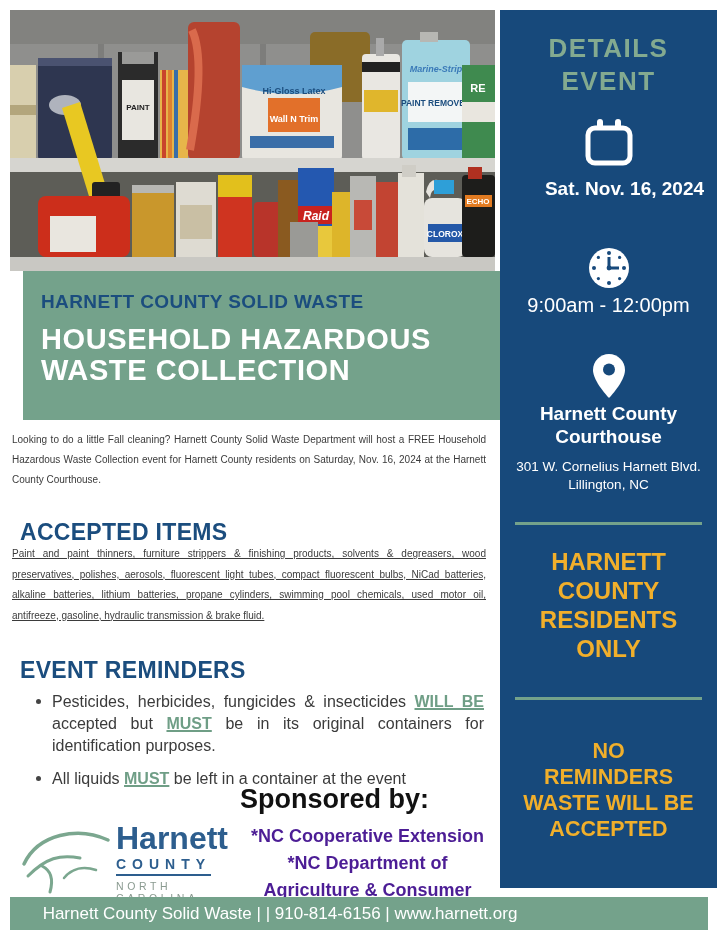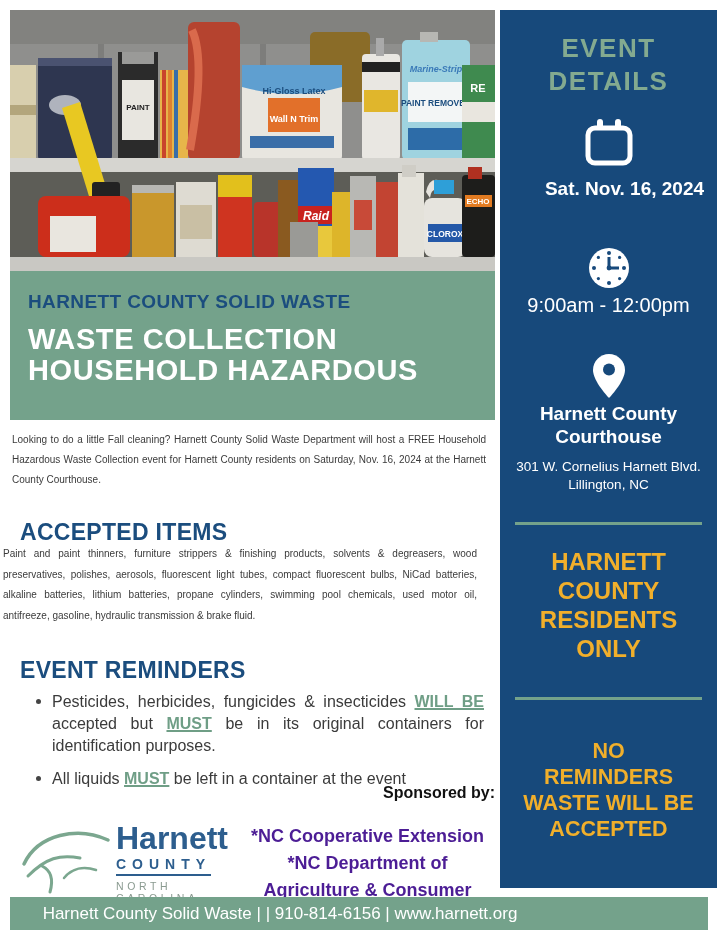--- a/index.html
+++ b/index.html
@@ -1,40 +1,40 @@
 <!DOCTYPE html>
 <html><head>
 <meta charset="utf-8">
 <style>
   html,body{margin:0;padding:0;background:#ffffff;}
   #flyer{position:relative;width:725px;height:949px;background:#fff;overflow:hidden;
          font-family:"Liberation Sans",sans-serif;}
   
   .photo{position:absolute;left:10px;top:10px;width:485px;height:261px;}
   
-  .ghead{position:absolute;left:10px;top:271px;width:485px;height:149px;background:#74a28b;
+  .ghead{position:absolute;left:23px;top:271px;width:485px;height:149px;background:#74a28b;
          padding:16px;box-sizing:border-box;}
   .kicker{position:absolute;left:18px;top:20px;font-size:19px;font-weight:bold;color:#1b4d7e;letter-spacing:.4px;}
   .bigtitle{position:absolute;left:18px;top:53px;font-size:29px;font-weight:bold;color:#ffffff;
             line-height:31px;letter-spacing:.6px;}
   
   .para{position:absolute;color:#3b3b3b;font-size:10px;line-height:20px;text-align:justify;margin:0;}
   .intro{left:12px;top:430px;width:474px;}
   .sechead{position:absolute;left:14px;top:0;color:#1b4d7e;font-size:23px;font-weight:bold;letter-spacing:.3px;margin:6px;}
   .h-accepted{top:513px;}
-  .accepted-body{left:3px;top:544px;width:474px;line-height:20.5px;}
+  .accepted-body{left:12px;top:544px;width:474px;line-height:20.5px;text-decoration:underline;}
   .h-reminders{top:651px;}
   .bullets{position:absolute;left:36px;top:691px;width:448px;}
   .bullet{position:relative;padding-left:16px;color:#3b3b3b;font-size:16px;line-height:22px;
           text-align:justify;margin-bottom:11px;}
   .bullet .dot{position:absolute;left:0;top:8px;width:5px;height:5px;border-radius:50%;background:#444;}
   .em{color:#6f9e86;font-weight:bold;text-decoration:underline;text-decoration-thickness:2px;text-decoration-color:#6f9e86;}
   
-  .sponsored-head{position:absolute;left:240px;top:784px;width:255px;text-align:right;
-                  font-size:16px;font-weight:bold;color:#111;}
+  .sponsored-head{position:absolute;left:240px;top:784px;width:255px;text-align:left;
+                  font-size:27px;font-weight:bold;color:#111;}
   .sponsor-line{position:absolute;left:225px;width:285px;text-align:center;font-size:18px;font-weight:bold;color:#4c1d95;}
   .sp1{top:826px;} .sp2{top:853px;} .sp3{top:880px;}
   .logo{position:absolute;left:20px;top:818px;width:215px;height:80px;}
   .logo-swoosh{position:absolute;left:0;top:2px;}
   .logo-text{position:absolute;left:96px;top:4px;width:120px;}
   .logo-name{font-size:32px;color:#2d5e8e;font-weight:bold;line-height:32px;}
   .logo-county{display:inline-block;font-size:14px;font-weight:bold;color:#2d5e8e;letter-spacing:6px;
                border-bottom:2px solid #2d5e8e;padding-bottom:2px;margin-top:2px;}
   .logo-region{font-size:10.5px;color:#8a9a90;letter-spacing:3.6px;margin-top:4px;}
   
@@ -141,22 +141,22 @@
     <rect x="458" y="157" width="14" height="12" fill="#b03020"></rect>
     <rect x="455" y="185" width="27" height="12" fill="#e27b21"></rect>
     <text x="468" y="194" font-size="8" font-weight="bold" fill="#fff" text-anchor="middle">ECHO</text>
 
     <rect x="0" y="247" width="485" height="14" fill="#c9c8c3"></rect>
   </svg>
 
   <div class="ghead">
     <div class="kicker">HARNETT COUNTY SOLID WASTE</div>
     <div class="bigtitle">
+      <div>HOUSEHOLD HAZARDOUS</div>
       <div>WASTE COLLECTION</div>
-      <div>HOUSEHOLD HAZARDOUS</div>
     </div>
   </div>
 
   <p class="para intro">Looking to do a little Fall cleaning? Harnett County Solid Waste Department will host a FREE Household Hazardous Waste Collection event for Harnett County residents on Saturday, Nov. 16, 2024 at the Harnett County Courthouse.</p>
 
   <h2 class="sechead h-accepted">ACCEPTED ITEMS</h2>
   <p class="para accepted-body">Paint and paint thinners, furniture strippers &amp; finishing products, solvents &amp; degreasers, wood preservatives, polishes, aerosols, fluorescent light tubes, compact fluorescent bulbs, NiCad batteries, alkaline batteries, lithium batteries, propane cylinders, swimming pool chemicals, used motor oil, antifreeze, gasoline, hydraulic transmission &amp; brake fluid.</p>
 
   <h2 class="sechead h-reminders">EVENT REMINDERS</h2>
 
@@ -185,22 +185,22 @@
     </svg>
     <div class="logo-text">
       <div class="logo-name">Harnett</div>
       <div class="logo-county">COUNTY</div>
       <div class="logo-region">NORTH CAROLINA</div>
     </div>
   </div>
 
   <div class="sidebar">
     <div class="sb-title">
+      <div>DETAILS</div>
       <div>EVENT</div>
-      <div>DETAILS</div>
     </div>
 
     <div class="sb-icon cal-icon">
       <svg width="50" height="50" viewBox="0 0 50 50">
         <rect x="4" y="10" width="42" height="35" rx="7" fill="none" stroke="#ffffff" stroke-width="5"></rect>
         <rect x="13" y="1" width="6" height="11" rx="3" fill="#ffffff"></rect>
         <rect x="31" y="1" width="6" height="11" rx="3" fill="#ffffff"></rect>
       </svg>
     </div>
     <div class="sb-date">Sat. Nov. 16, 2024</div>

